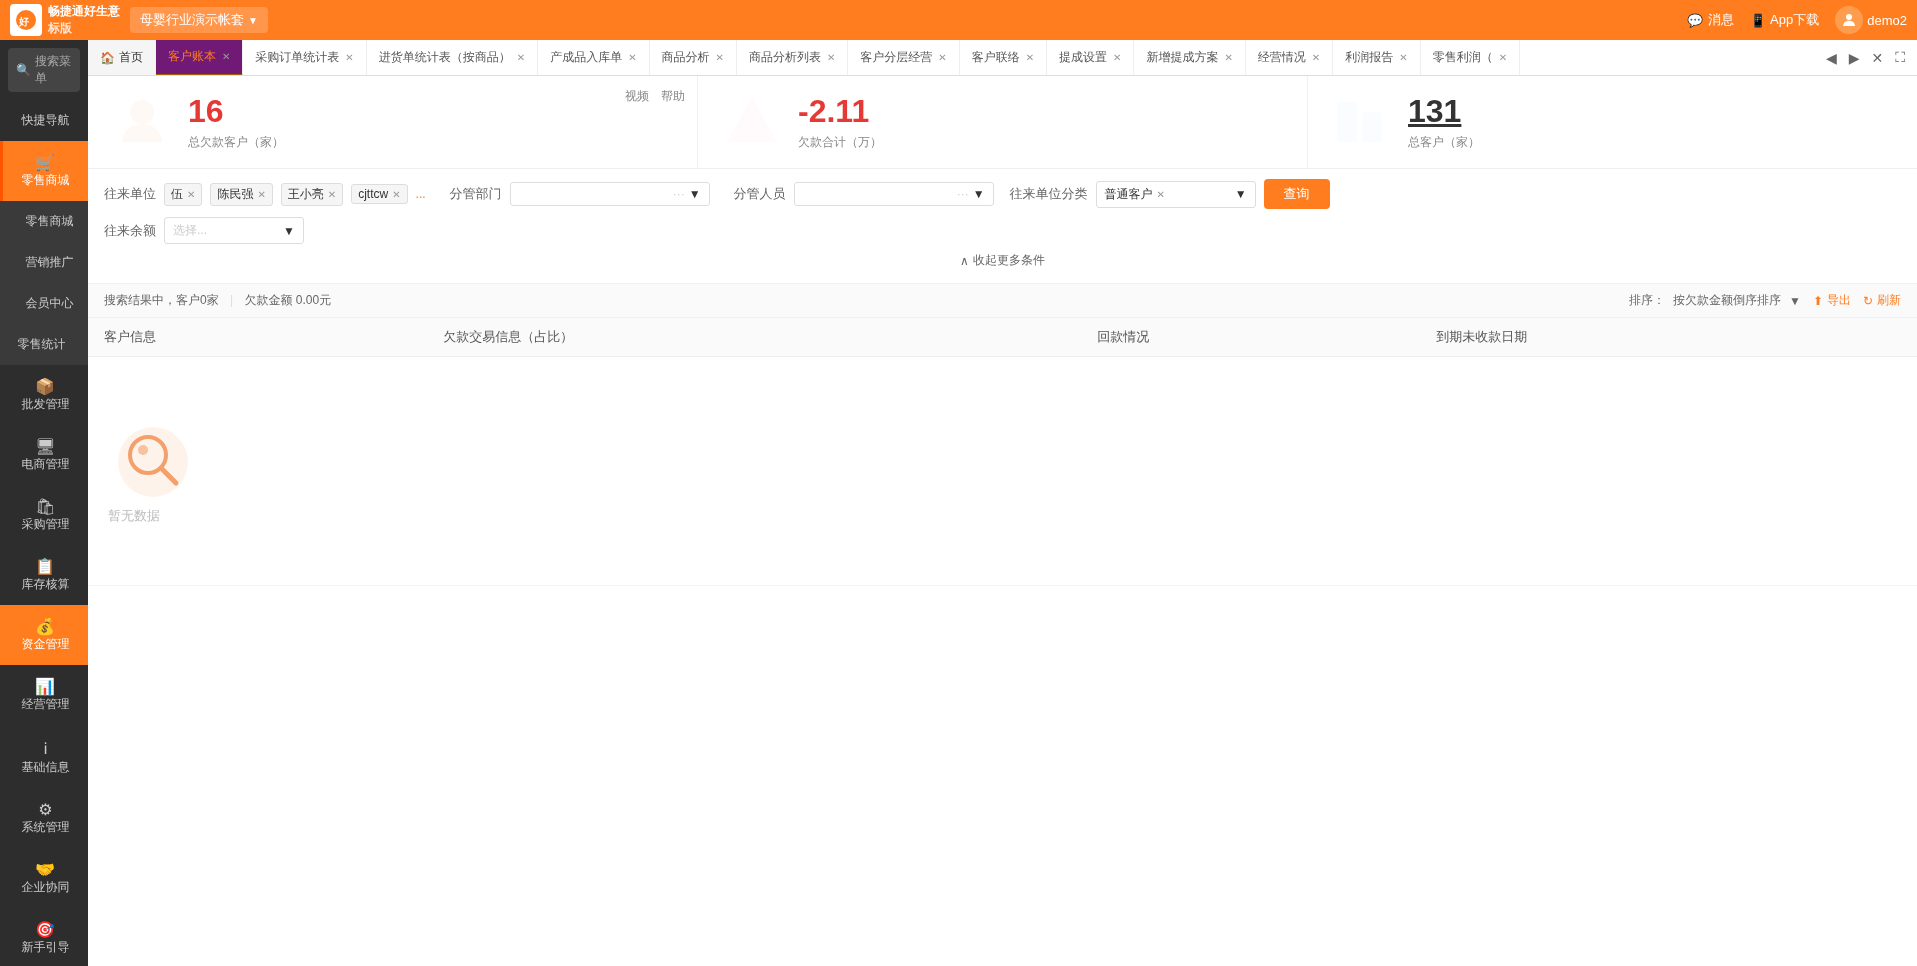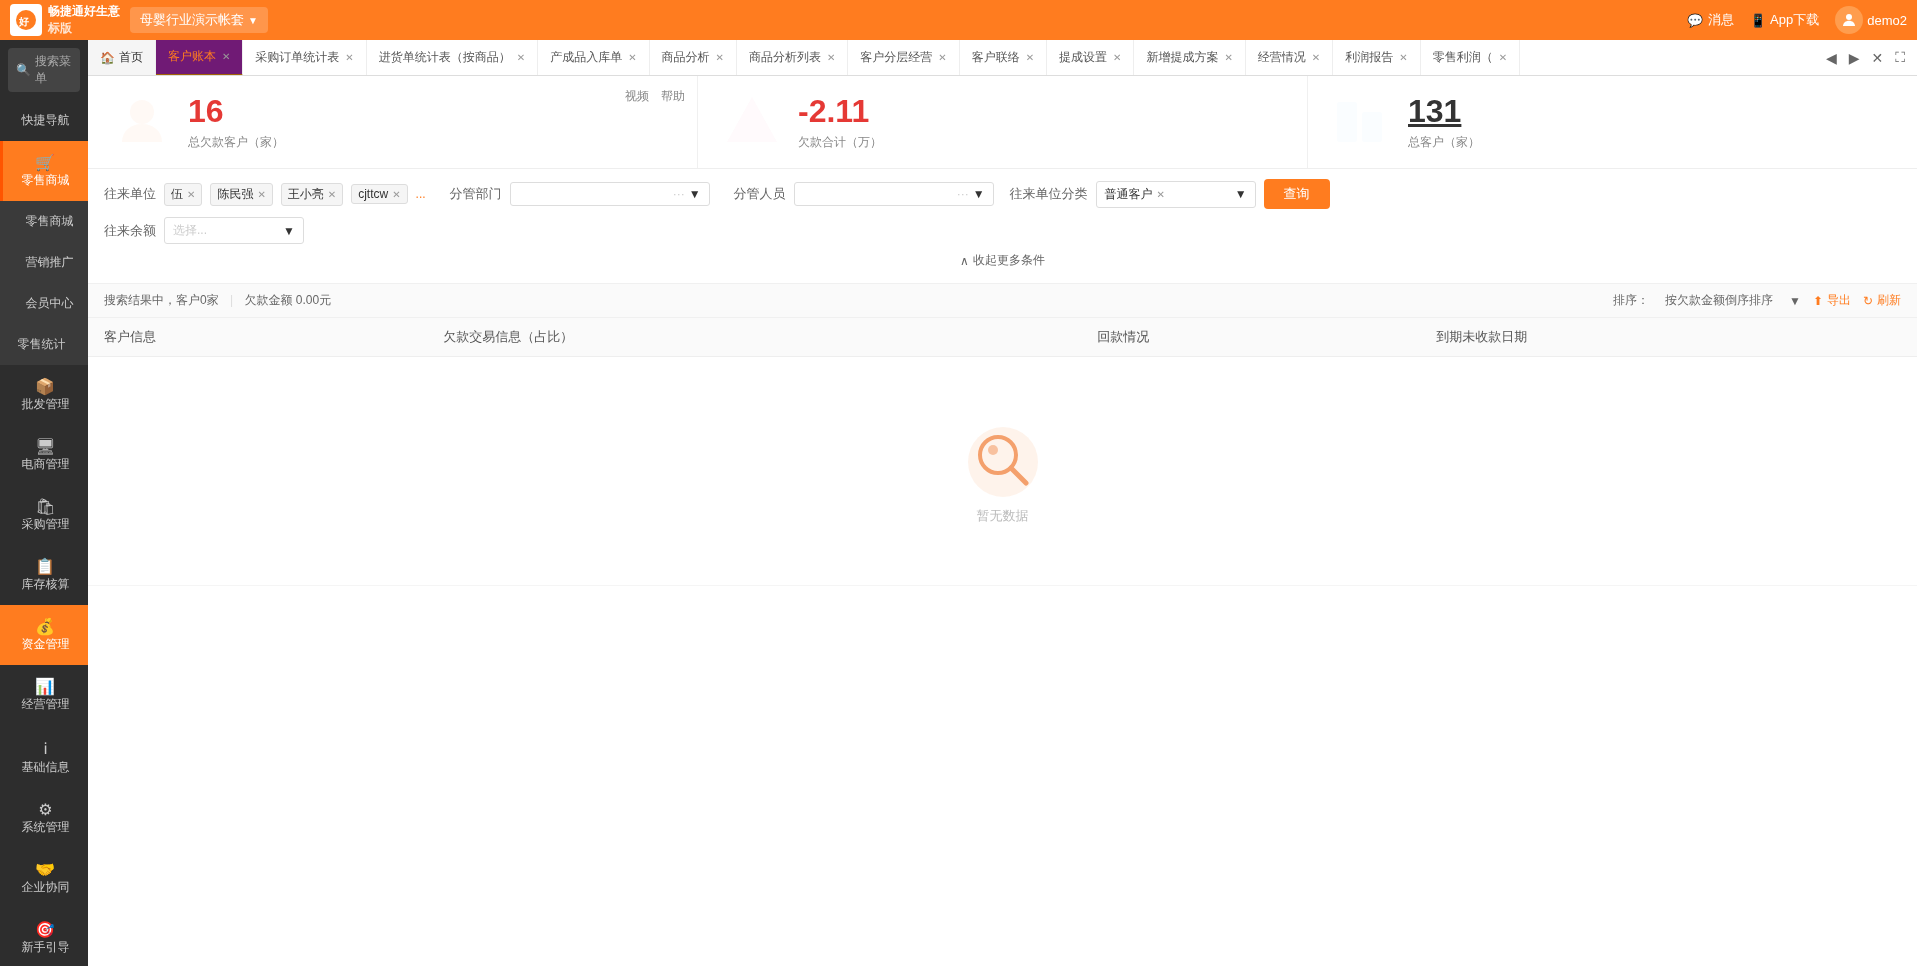--- a/index.html
+++ b/index.html
@@ -56,30 +56,30 @@
     .filter-tag { display: inline-flex; align-items: center; background: #f5f5f5; border: 1px solid #ddd; border-radius: 3px; padding: 2px 6px; font-size: 12px; gap: 4px; }
     .filter-tag-close { color: #999; cursor: pointer; font-size: 10px; }
     .filter-more { color: #ff7c1f; font-size: 12px; cursor: pointer; }
     .filter-select { display: flex; align-items: center; gap: 4px; border: 1px solid #ddd; border-radius: 3px; padding: 4px 8px; background: #fff; cursor: pointer; min-width: 120px; font-size: 12px; color: #333; }
     .filter-select-wide { min-width: 200px; }
     .collapse-btn { display: flex; align-items: center; gap: 4px; color: #666; font-size: 12px; cursor: pointer; margin: 4px auto; width: fit-content; }
 
     
     .result-bar { padding: 8px 16px; display: flex; align-items: center; justify-content: space-between; background: #fafafa; border-bottom: 1px solid #f0f0f0; font-size: 12px; color: #666; }
     .result-actions { display: flex; align-items: center; gap: 12px; }
-    .sort-btn { display: flex; align-items: center; gap: 16px; color: #666; cursor: pointer; }
+    .sort-btn { display: flex; align-items: center; gap: 8px; color: #666; cursor: pointer; }
     .action-btn { display: flex; align-items: center; gap: 4px; color: #ff7c1f; cursor: pointer; }
 
     
     .data-table { width: 100%; border-collapse: collapse; }
     .data-table th { padding: 10px 16px; text-align: left; font-weight: normal; color: #555; background: #fafafa; border-bottom: 1px solid #eee; font-size: 13px; }
     .data-table td { padding: 10px 16px; border-bottom: 1px solid #f5f5f5; font-size: 13px; }
 
     
-    .empty-state { display: flex; flex-direction: column; align-items: center; justify-content: center; padding: 60px 20px; color: #bbb; font-size: 13px; }
+    .empty-state { display: flex; flex-direction: column; justify-content: center; padding: 60px 20px; color: #bbb; font-size: 13px; }
 
     
     .query-btn { background: #ff7c1f; color: #fff; border: none; border-radius: 4px; padding: 6px 20px; font-size: 13px; cursor: pointer; }
 
     
     ::-webkit-scrollbar { width: 6px; height: 6px; }
     ::-webkit-scrollbar-track { background: #f1f1f1; }
     ::-webkit-scrollbar-thumb { background: #ccc; border-radius: 3px; }
   </style>
 </head>

